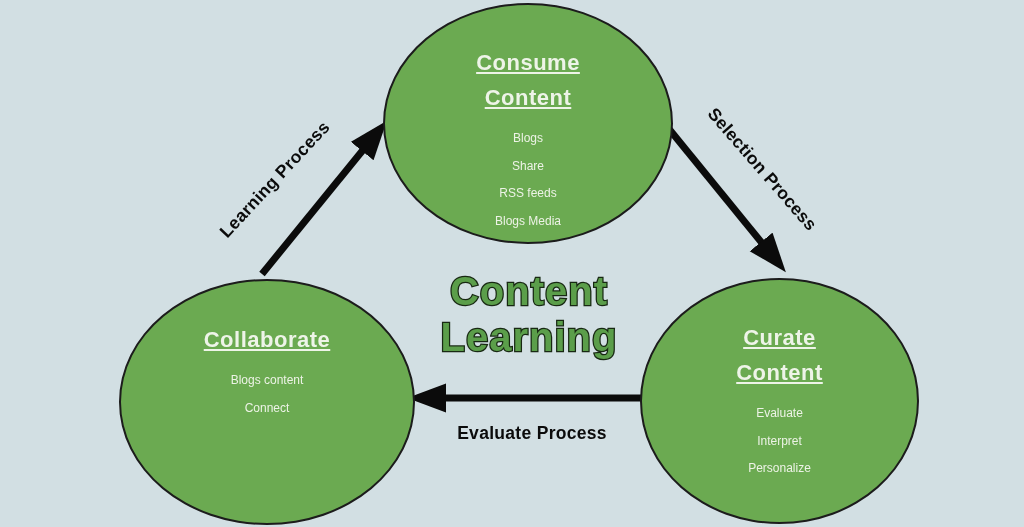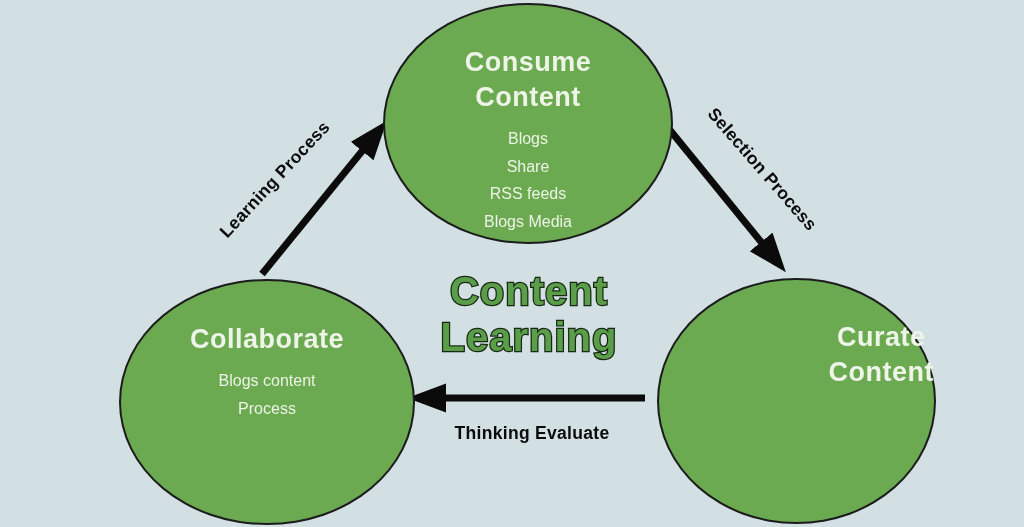--- a/index.html
+++ b/index.html
@@ -21,30 +21,31 @@
     border: 2px solid #1c1c1c;
     border-radius: 50%;
     display: flex;
     flex-direction: column;
     align-items: center;
     text-align: center;
     color: #eef4e8;
   }
   .node-consume     { left: 383px; top: 3px;   width: 290px; height: 241px; padding-top: 40px; }
   .node-collaborate { left: 119px; top: 279px; width: 296px; height: 246px; padding-top: 41px; }
-  .node-curate      { left: 657px; top: 278px; width: 279px; height: 246px; padding-top: 40px; align-items: flex-end; }
+  .node-curate      { left: 640px; top: 278px; width: 279px; height: 246px; padding-top: 40px; }
   .node-heading {
-    font-size: 27px;
+    font-size: 22px;
     font-weight: bold;
     line-height: 35px;
     letter-spacing: 0.5px;
+    text-decoration: underline;
   }
   .node-items { margin-top: 15px; }
   .node-item {
-    font-size: 16px;
+    font-size: 12px;
     line-height: 17px;
     margin-bottom: 10.5px;
     color: #edf3e6;
   }
   
   .center-title {
     position: absolute;
     left: 379px;
     top: 268px;
     width: 300px;
@@ -114,33 +115,38 @@
       <div class="node-item">Blogs Media</div>
     </div>
   </div>
 
   <div class="node node-collaborate">
     <div class="node-heading">
       <div>Collaborate</div>
     </div>
     <div class="node-items">
       <div class="node-item">Blogs content</div>
-      <div class="node-item">Process</div>
+      <div class="node-item">Connect</div>
     </div>
   </div>
 
   <div class="node node-curate">
     <div class="node-heading">
       <div>Curate</div>
       <div>Content</div>
+    </div>
+    <div class="node-items">
+      <div class="node-item">Evaluate</div>
+      <div class="node-item">Interpret</div>
+      <div class="node-item">Personalize</div>
     </div>
   </div>
 
   <div class="center-title">
     <div>Content</div>
     <div>Learning</div>
   </div>
 
   <div class="arrow-label label-learning">Learning Process</div>
   <div class="arrow-label label-selection">Selection Process</div>
-  <div class="arrow-label label-thinking">Thinking Evaluate</div>
+  <div class="arrow-label label-thinking">Evaluate Process</div>
 
 </div>
 
 </body></html>

